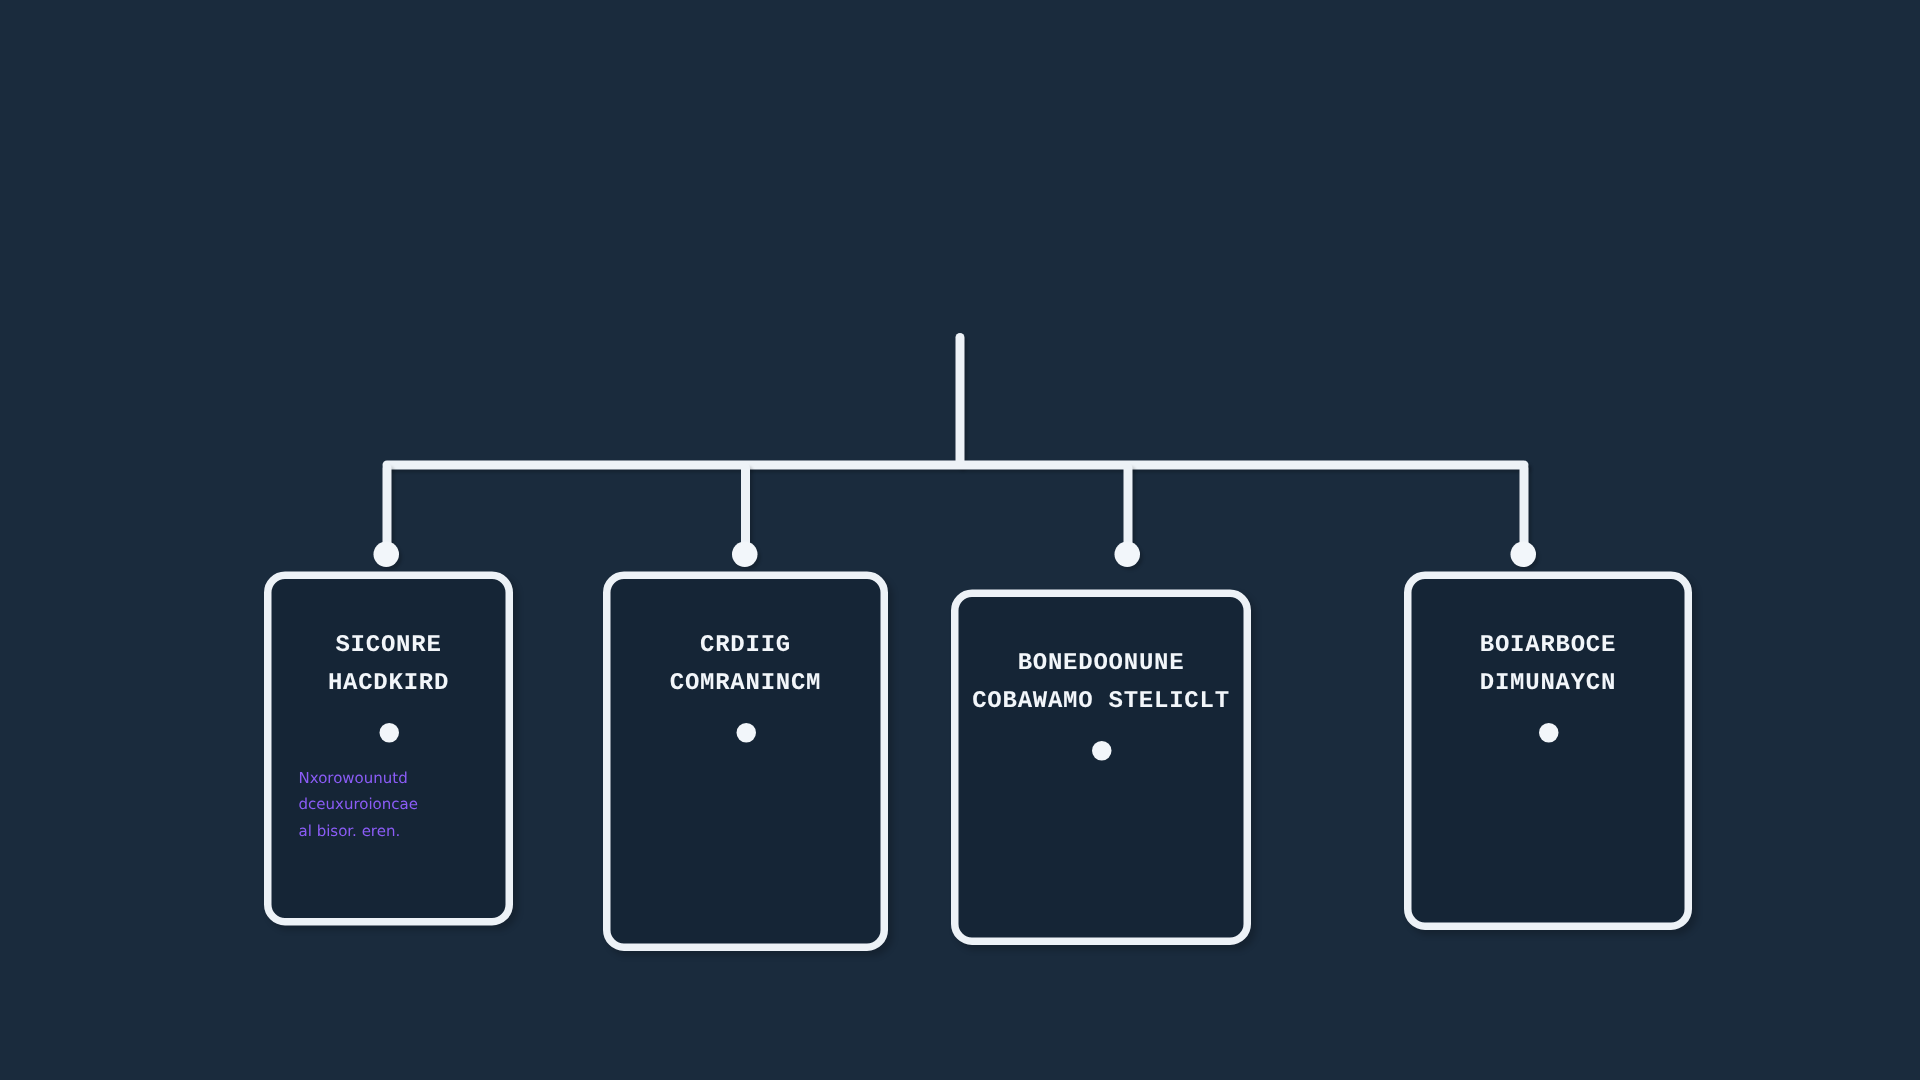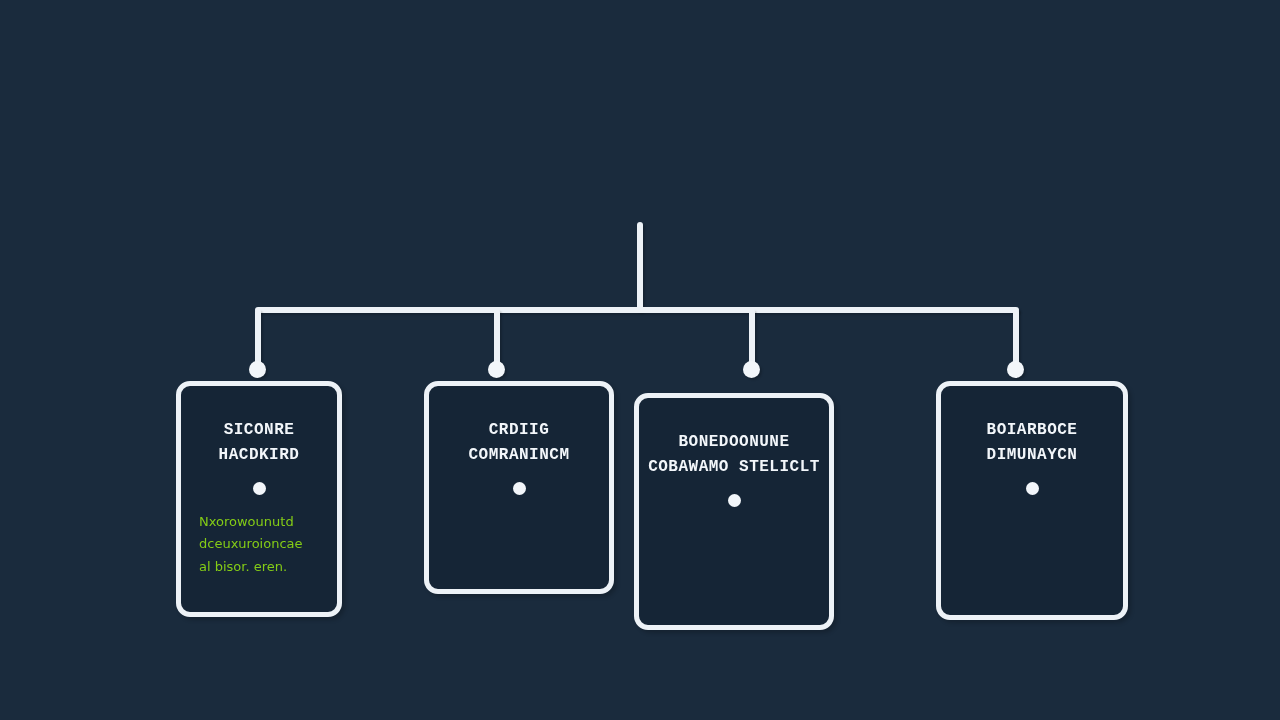--- a/index.html
+++ b/index.html
@@ -82,23 +82,23 @@
     width: 13px;
     height: 13px;
     border-radius: 50%;
     background: #f2f6fa;
     margin: 14px auto 0 auto;
   }
   .child-body {
     margin-top: 16px;
     padding: 0 18px;
     text-align: left;
-    font-size: 13px;
+    font-size: 10px;
     line-height: 1.75;
-    color: #84cc16;
+    color: #8b5cf6;
     white-space: pre-line;
   }
 </style>
 </head>
 <body>
 
 <div class="canvas">
 
   <div class="line v-line" style="left:637px; top:222px; height:90px;"></div>
   <div class="line h-line" style="left:255px; top:307px; width:764px;"></div>
@@ -114,21 +114,21 @@
 
   <div class="box child-box" style="left:176px; top:381px; width:166px; height:236px;">
     <div class="child-title">SICONRE
 HACDKIRD</div>
     <div class="child-dot"></div>
     <div class="child-body">Nxorowounutd
 dceuxuroioncae
 al bisor. eren.</div>
   </div>
 
-  <div class="box child-box" style="left:402px; top:381px; width:190px; height:213px;margin-left:22px;">
+  <div class="box child-box" style="left:402px; top:381px; width:190px; height:253px;">
     <div class="child-title">CRDIIG
 COMRANINCM</div>
     <div class="child-dot"></div>
   </div>
 
   <div class="box child-box" style="left:634px; top:381px; width:200px; height:237px;margin-top:12px;">
     <div class="child-title">BONEDOONUNE
 COBAWAMO STELICLT</div>
     <div class="child-dot"></div>
   </div>

